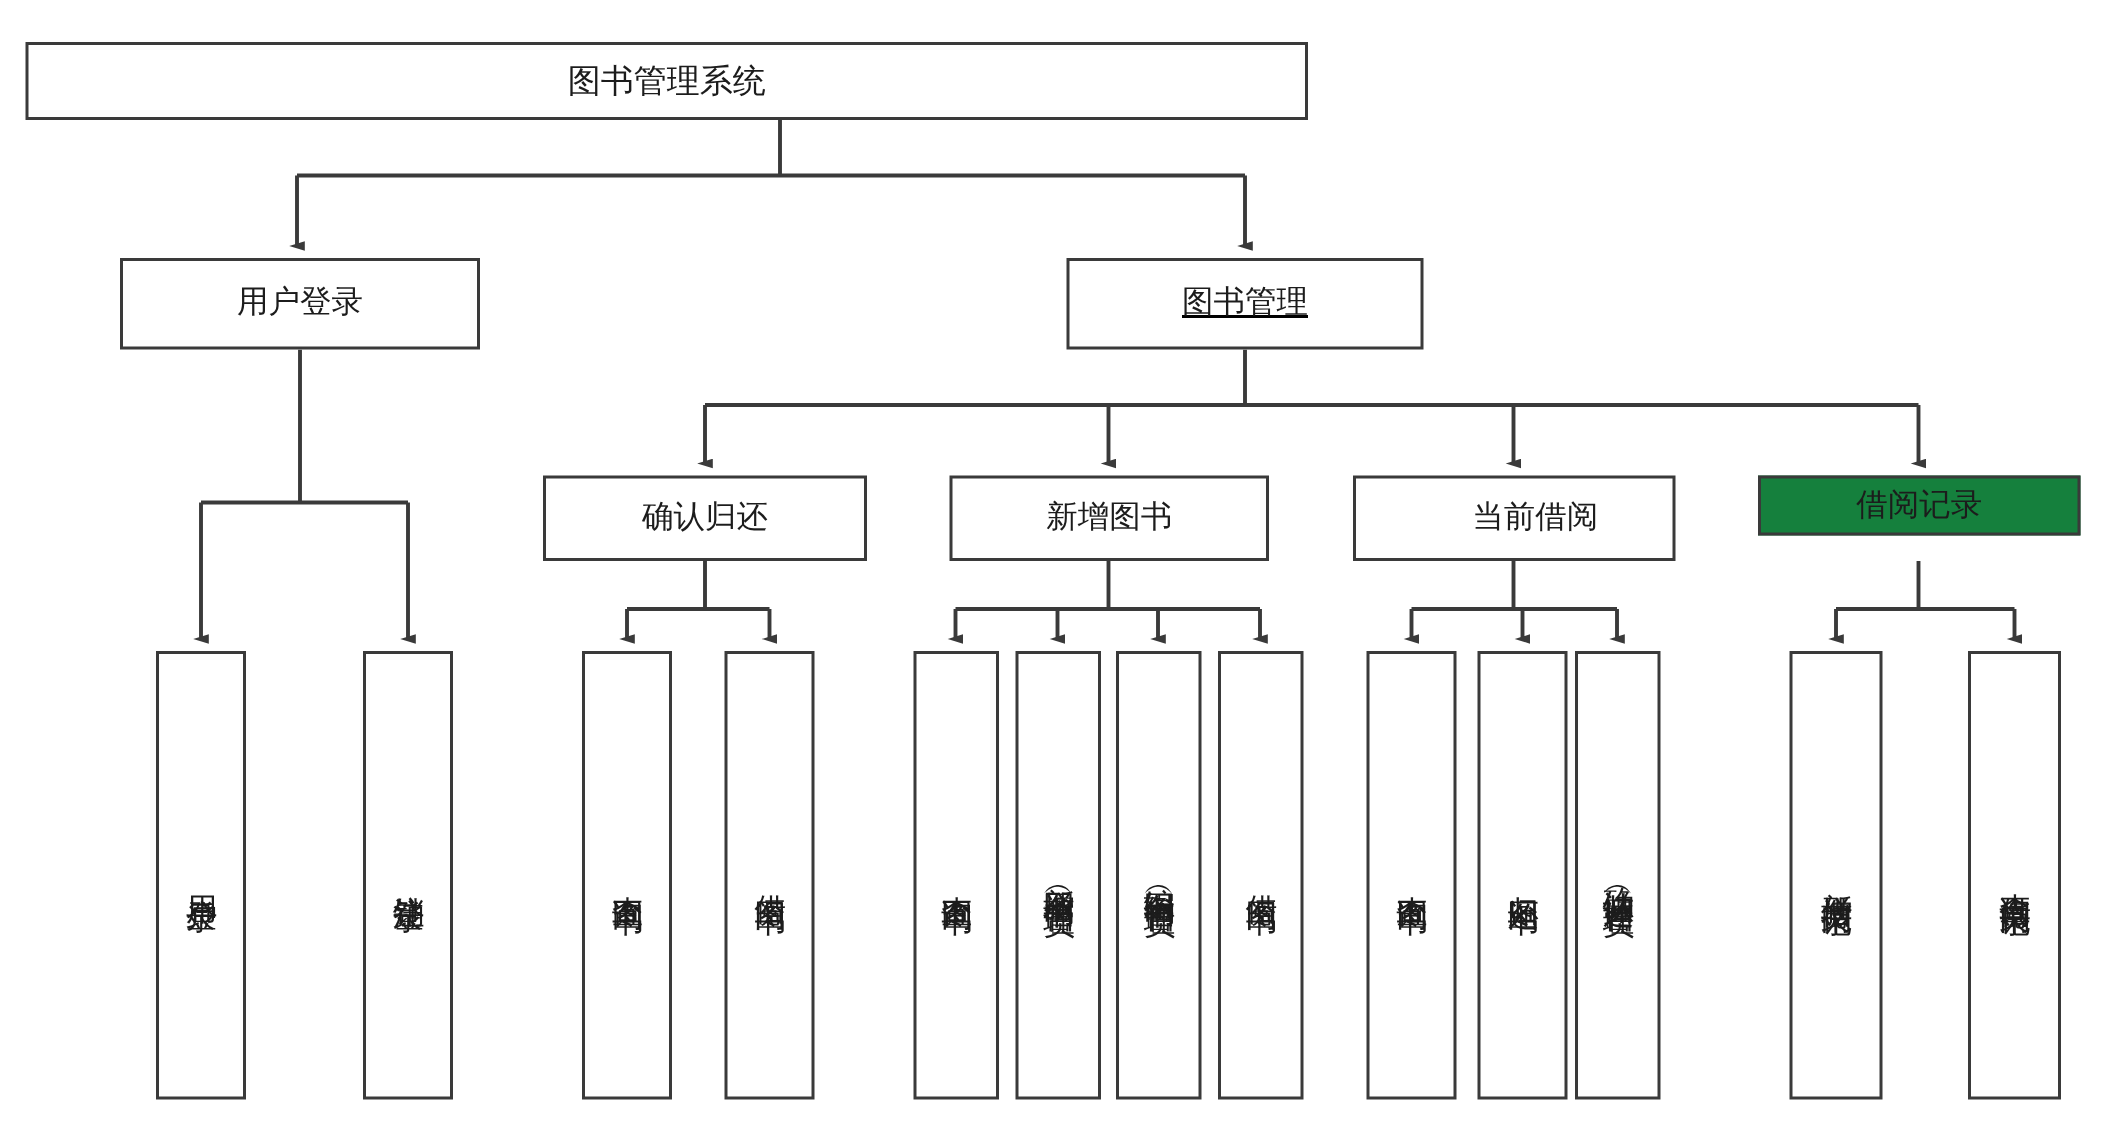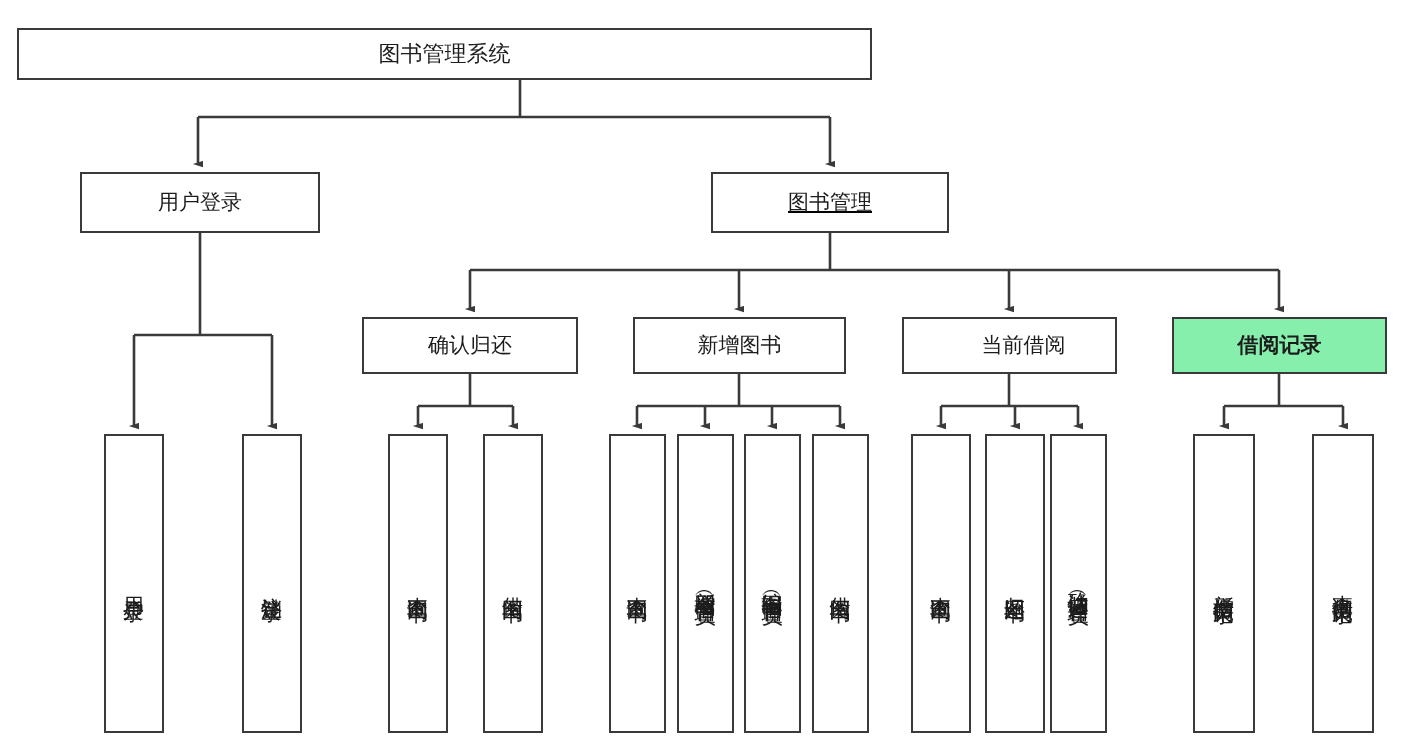--- a/index.html
+++ b/index.html
@@ -124,21 +124,21 @@
       </div>
       <div class="node horizontal" style="left: 362px; top: 317px; width: 216px; height: 57px; border-color: rgb(58, 58, 58); background: rgb(255, 255, 255);">
         <span class="label" style="color: rgb(28, 28, 28);">确认归还</span>
       </div>
       <div class="node horizontal" style="left: 633px; top: 317px; width: 213px; height: 57px; border-color: rgb(58, 58, 58); background: rgb(255, 255, 255);">
         <span class="label" style="color: rgb(28, 28, 28);">新增图书</span>
       </div>
       <div class="node horizontal" style="left: 902px; top: 317px; width: 215px; height: 57px; border-color: rgb(58, 58, 58); background: rgb(255, 255, 255);">
         <span class="label" style="color: rgb(28, 28, 28); margin-left: 28px;">当前借阅</span>
       </div>
-      <div class="node horizontal" style="left: 1172px; top: 317px; width: 215px; height: 57px; border-color: rgb(58, 58, 58); background: #86efac; font-weight: bold;">
+      <div class="node horizontal" style="left: 1172px; top: 317px; width: 215px; height: 40px; border-color: rgb(58, 58, 58); background: #15803d;">
         <span class="label" style="color: rgb(28, 28, 28);">借阅记录</span>
       </div>
       <div class="node vertical" style="left: 104px; top: 434px; width: 60px; height: 299px; border-color: rgb(58, 58, 58); background: rgb(255, 255, 255);">
         <span class="label" style="color: rgb(28, 28, 28);">用户登录</span>
       </div>
       <div class="node vertical" style="left: 242px; top: 434px; width: 60px; height: 299px; border-color: rgb(58, 58, 58); background: rgb(255, 255, 255);">
         <span class="label" style="color: rgb(28, 28, 28);">注销登录</span>
       </div>
       <div class="node vertical" style="left: 388px; top: 434px; width: 60px; height: 299px; border-color: rgb(58, 58, 58); background: rgb(255, 255, 255);">
         <span class="label" style="color: rgb(28, 28, 28);">查询图书</span>

